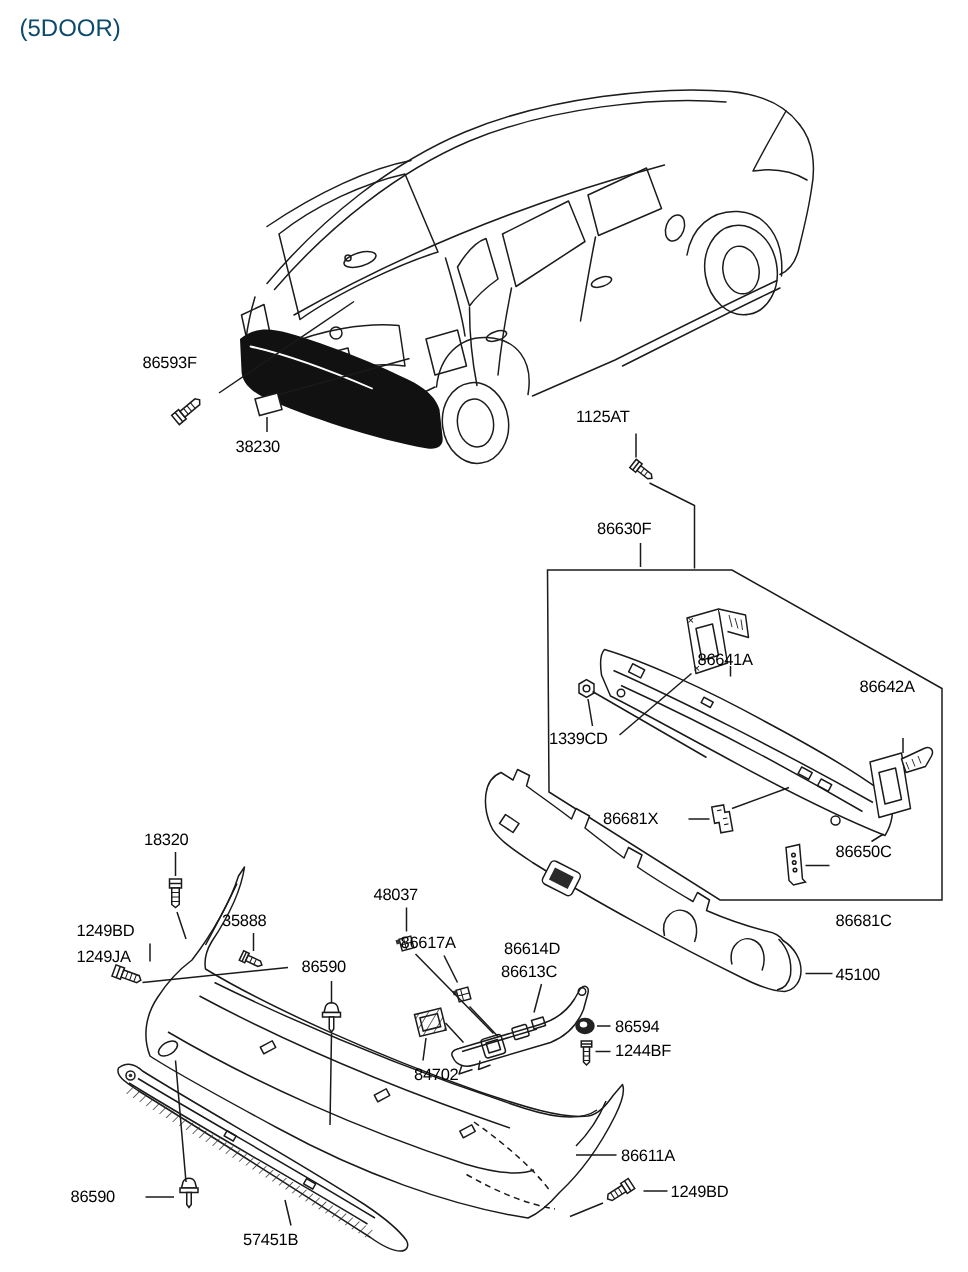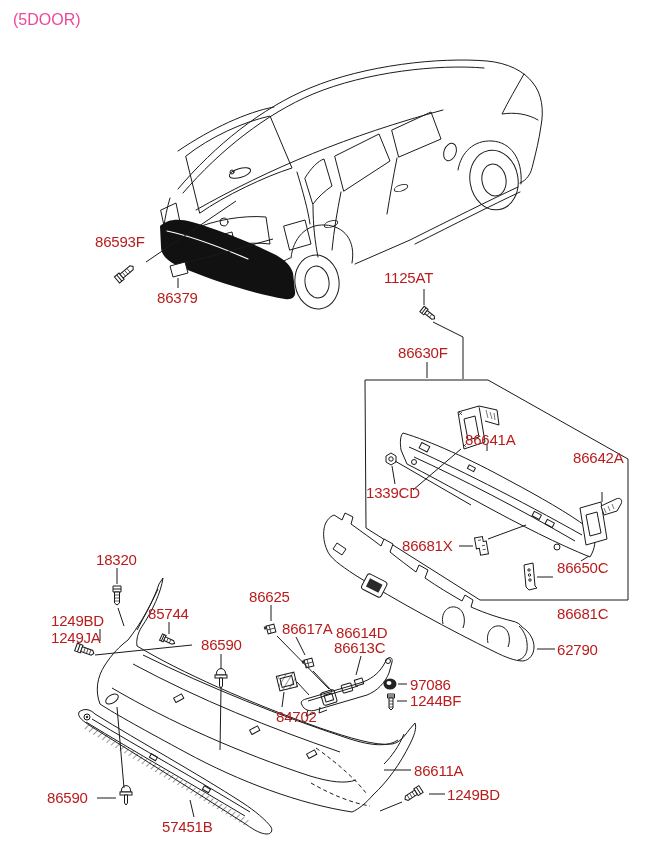--- a/index.html
+++ b/index.html
@@ -2,25 +2,25 @@
 <html><head>
 <meta charset="utf-8">
 <style>
   html,body{margin:0;padding:0;background:#fff;}
   .stage{
     position:relative;width:645px;height:848px;background:#fff;overflow:hidden;
     font-family:"Liberation Sans",sans-serif;
   }
   .stage svg{position:absolute;left:0;top:0;}
   .callout{
-    position:absolute;font-size:15px;line-height:16px;color:#b91c1c;
+    position:absolute;font-size:11px;line-height:16px;color:#000000;
     white-space:nowrap;letter-spacing:-0.2px;
   }
   .variant{
-    position:absolute;left:13px;top:11px;font-size:16px;color:#ec4899;letter-spacing:0;
+    position:absolute;left:13px;top:11px;font-size:16px;color:#0c4a6e;letter-spacing:0;
   }
 </style>
 </head>
 <body>
 
 <div class="stage">
 
 <svg width="645" height="848" viewBox="0 0 645 848">
   <defs>
     <pattern id="hatch" width="5" height="5" patternUnits="userSpaceOnUse" patternTransform="rotate(45)">
@@ -286,39 +286,39 @@
     <path d="M402,802 L380,811"></path>
     <path d="M97,798 L116,798"></path>
     <path d="M124,788 L117,707"></path>
     <path d="M190,800 L194,817"></path>
   </g>
 </svg>
 
   <div class="variant">(5DOOR)</div>
 
   <div class="callout" style="left:95px;top:234px">86593F</div>
-  <div class="callout" style="left:157px;top:290px">86379</div>
+  <div class="callout" style="left:157px;top:290px">38230</div>
   <div class="callout" style="left:384px;top:270px">1125AT</div>
   <div class="callout" style="left:398px;top:345px">86630F</div>
   <div class="callout" style="left:465px;top:432px">86641A</div>
   <div class="callout" style="left:573px;top:450px">86642A</div>
   <div class="callout" style="left:366px;top:485px">1339CD</div>
   <div class="callout" style="left:402px;top:538px">86681X</div>
   <div class="callout" style="left:557px;top:560px">86650C</div>
   <div class="callout" style="left:557px;top:606px">86681C</div>
-  <div class="callout" style="left:557px;top:642px">62790</div>
+  <div class="callout" style="left:557px;top:642px">45100</div>
   <div class="callout" style="left:96px;top:552px">18320</div>
   <div class="callout" style="left:51px;top:630px">1249JA</div>
   <div class="callout" style="left:51px;top:613px">1249BD</div>
-  <div class="callout" style="left:148px;top:606px">85744</div>
+  <div class="callout" style="left:148px;top:606px">35888</div>
   <div class="callout" style="left:201px;top:637px">86590</div>
-  <div class="callout" style="left:249px;top:589px">86625</div>
-  <div class="callout" style="left:282px;top:621px">86617A</div>
+  <div class="callout" style="left:249px;top:589px">48037</div>
+  <div class="callout" style="left:267px;top:621px">86617A</div>
   <div class="callout" style="left:336px;top:625px">86614D</div>
   <div class="callout" style="left:334px;top:640px">86613C</div>
-  <div class="callout" style="left:410px;top:677px">97086</div>
+  <div class="callout" style="left:410px;top:677px">86594</div>
   <div class="callout" style="left:410px;top:693px">1244BF</div>
   <div class="callout" style="left:276px;top:709px">84702</div>
   <div class="callout" style="left:414px;top:763px">86611A</div>
   <div class="callout" style="left:447px;top:787px">1249BD</div>
   <div class="callout" style="left:47px;top:790px">86590</div>
   <div class="callout" style="left:162px;top:819px">57451B</div>
 </div>
 
 </body></html>

